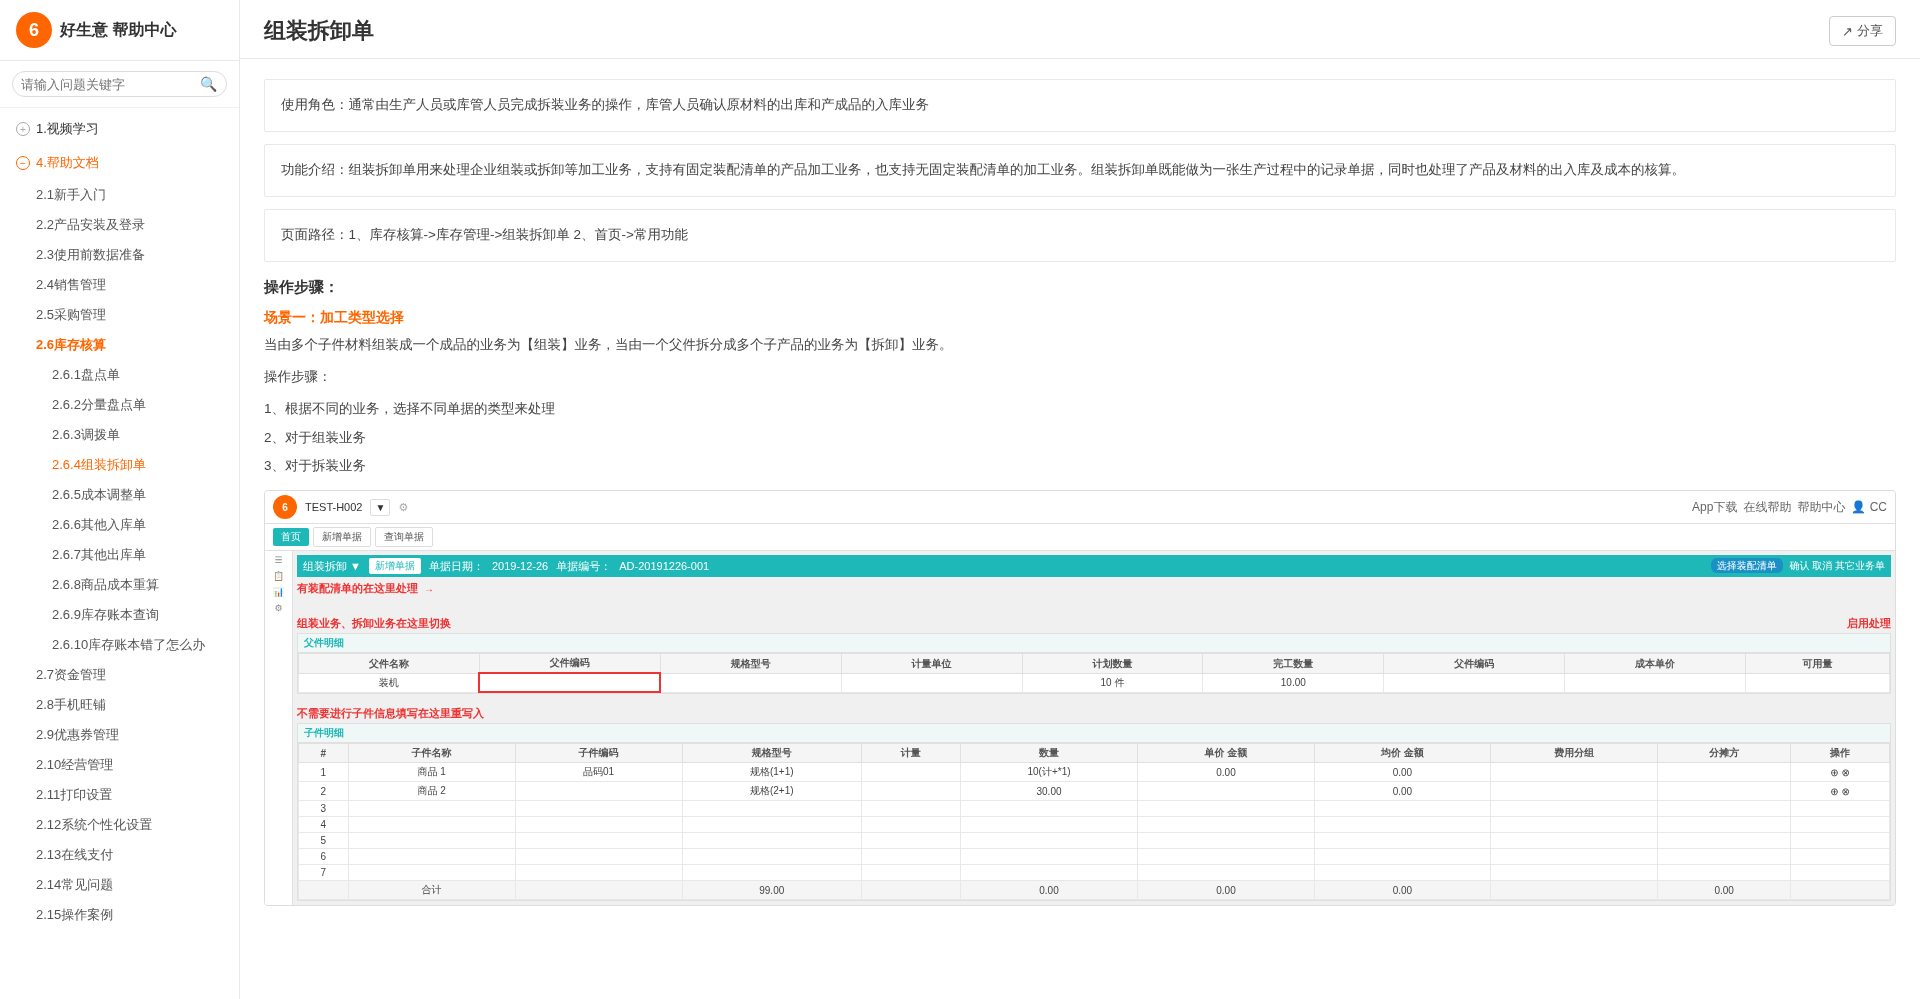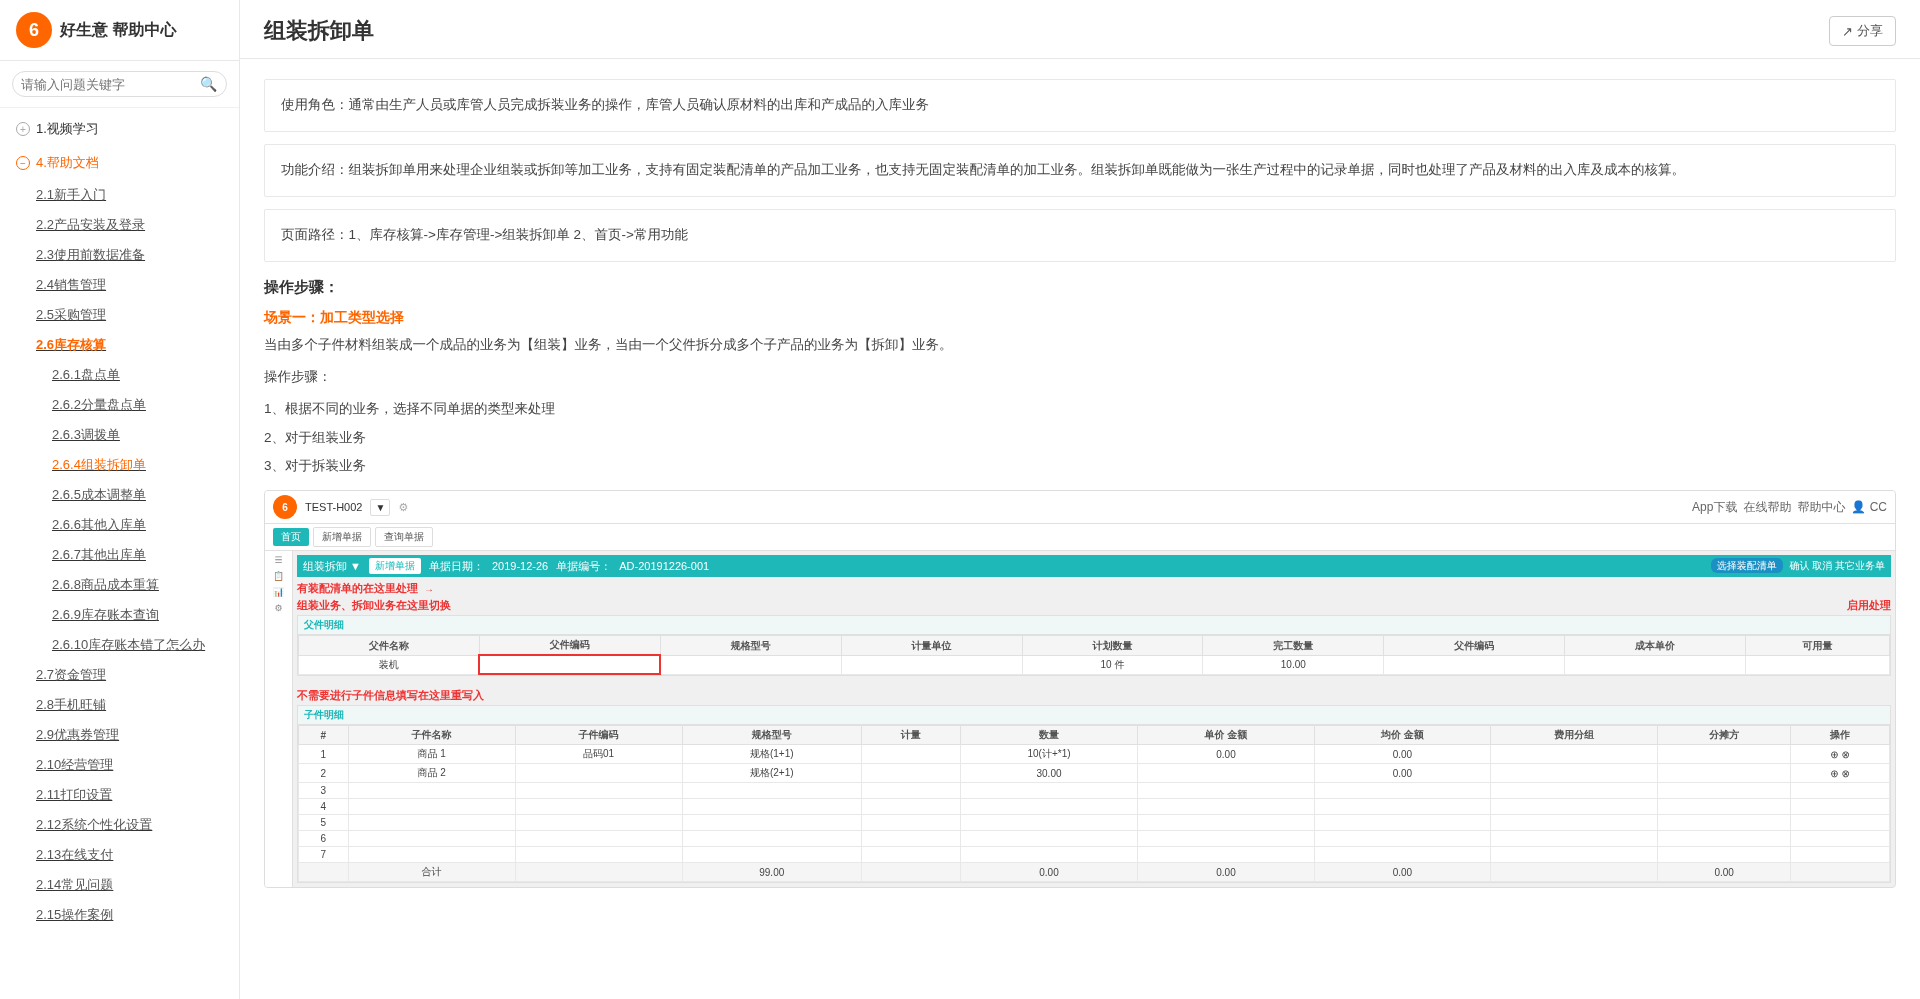--- a/index.html
+++ b/index.html
@@ -72,21 +72,21 @@
     }
     .nav-minus {
       width: 14px; height: 14px;
       border: 1px solid #ff6600;
       border-radius: 50%;
       display: flex; align-items: center; justify-content: center;
       font-size: 10px; color: #ff6600;
       margin-right: 6px;
       flex-shrink: 0;
     }
-    .nav-sub-items { padding-left: 36px; text-decoration: underline; }
+    .nav-sub-items { padding-left: 36px; }
     .nav-sub-item {
       padding: 6px 16px 6px 0;
       font-size: 13px;
       color: #555;
       cursor: pointer;
     }
     .nav-sub-item.active { color: #ff6600; }
 
     
     #main {
@@ -402,21 +402,21 @@
               <span>2019-12-26</span>
               <span>单据编号：</span>
               <span>AD-20191226-001</span>
 
               <span style="margin-left:auto; color:#fff; font-size:10px;">
                 <span style="background:#1a90c5; padding:2px 6px; border-radius:6px;">选择装配清单</span>
                 <span style="margin-left:4px;">确认 取消 其它业务单</span>
               </span>
             </div>
 
-            <div style="position:relative; margin-bottom:2px;">
+            <div style="position:relative; margin-bottom:20px;">
               <div style="display:flex; align-items:center; gap:6px; font-size:10px;">
                 <span style="color:#e33; font-size:11px; font-weight:bold; white-space:nowrap;">有装配清单的在这里处理</span>
                 <span style="color:#e33;">→</span>
               </div>
             </div>
 
             <div style="display:flex; align-items:center; margin-bottom:2px;">
               <span style="font-size:11px; font-weight:bold; color:#e33;">组装业务、拆卸业务在这里切换</span>
               <span style="margin-left:auto; font-size:11px; font-weight:bold; color:#e33;">启用处理</span>
             </div>

